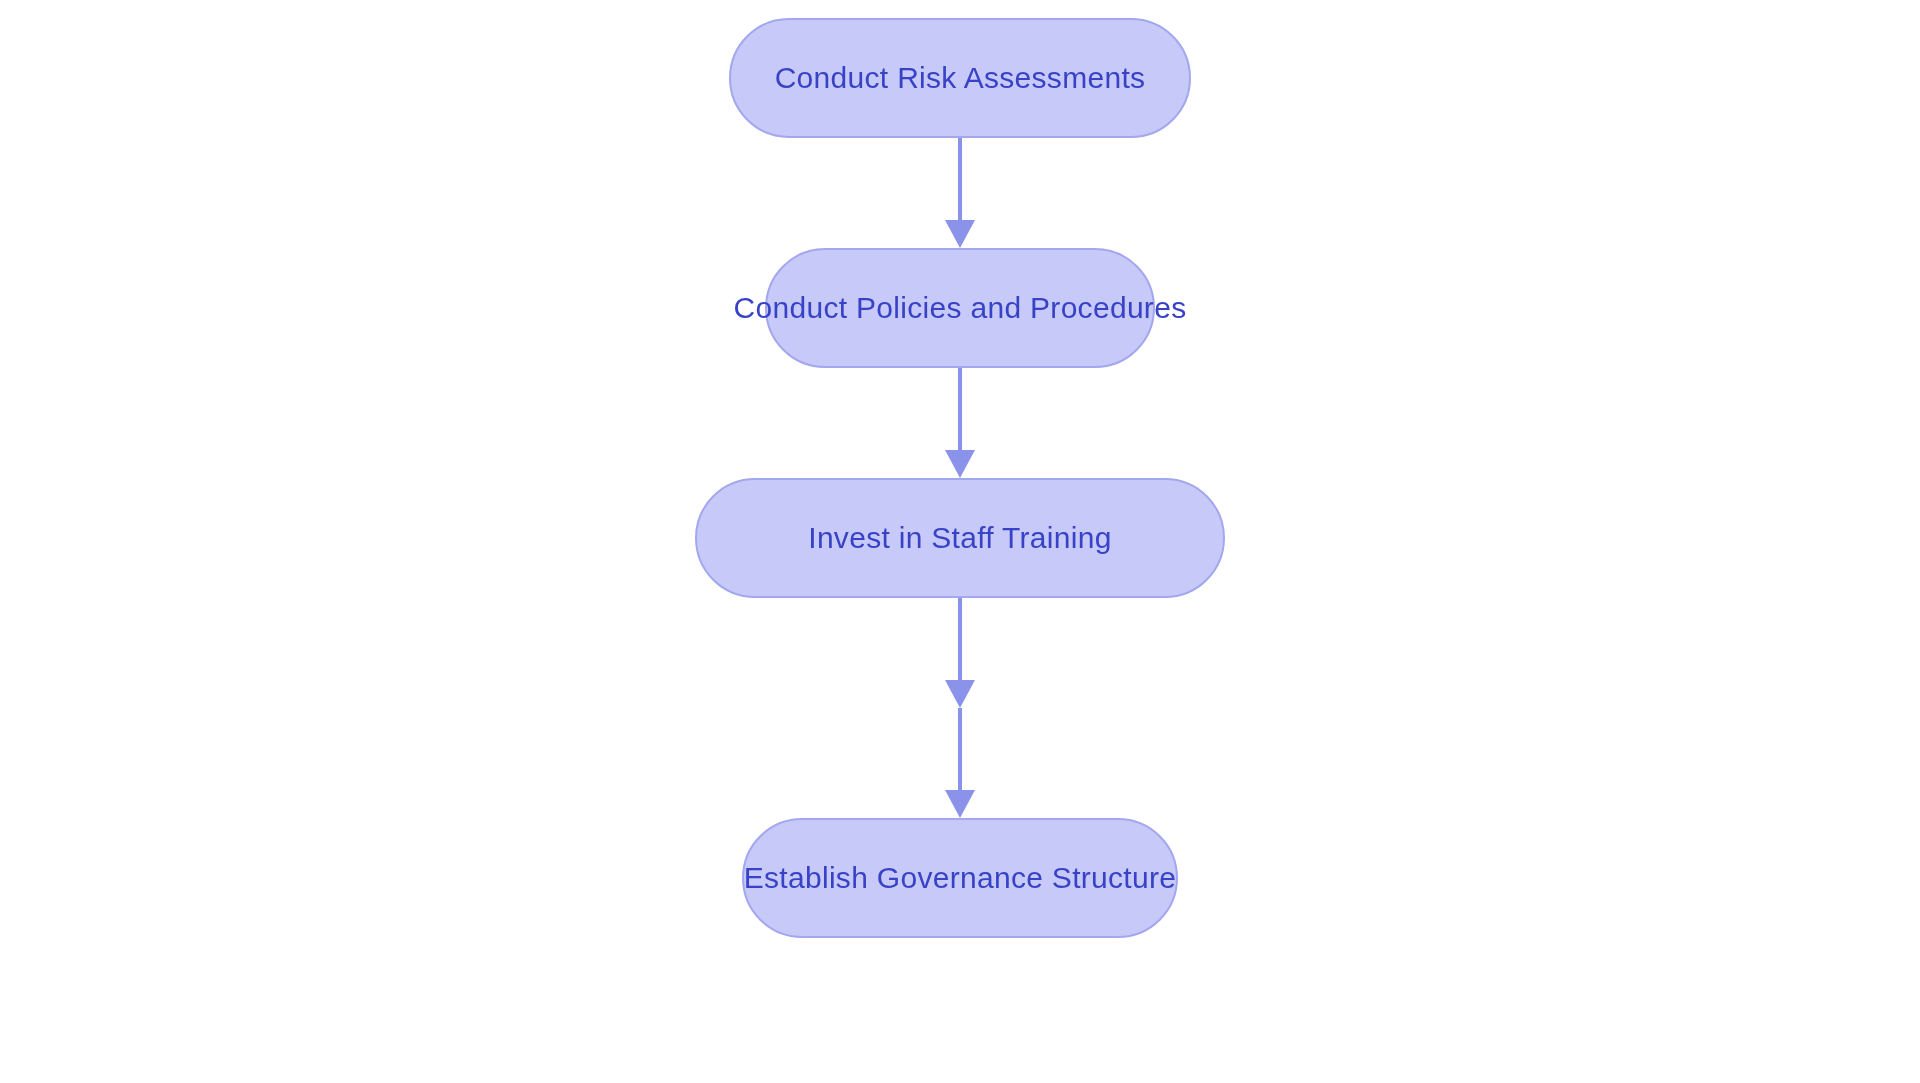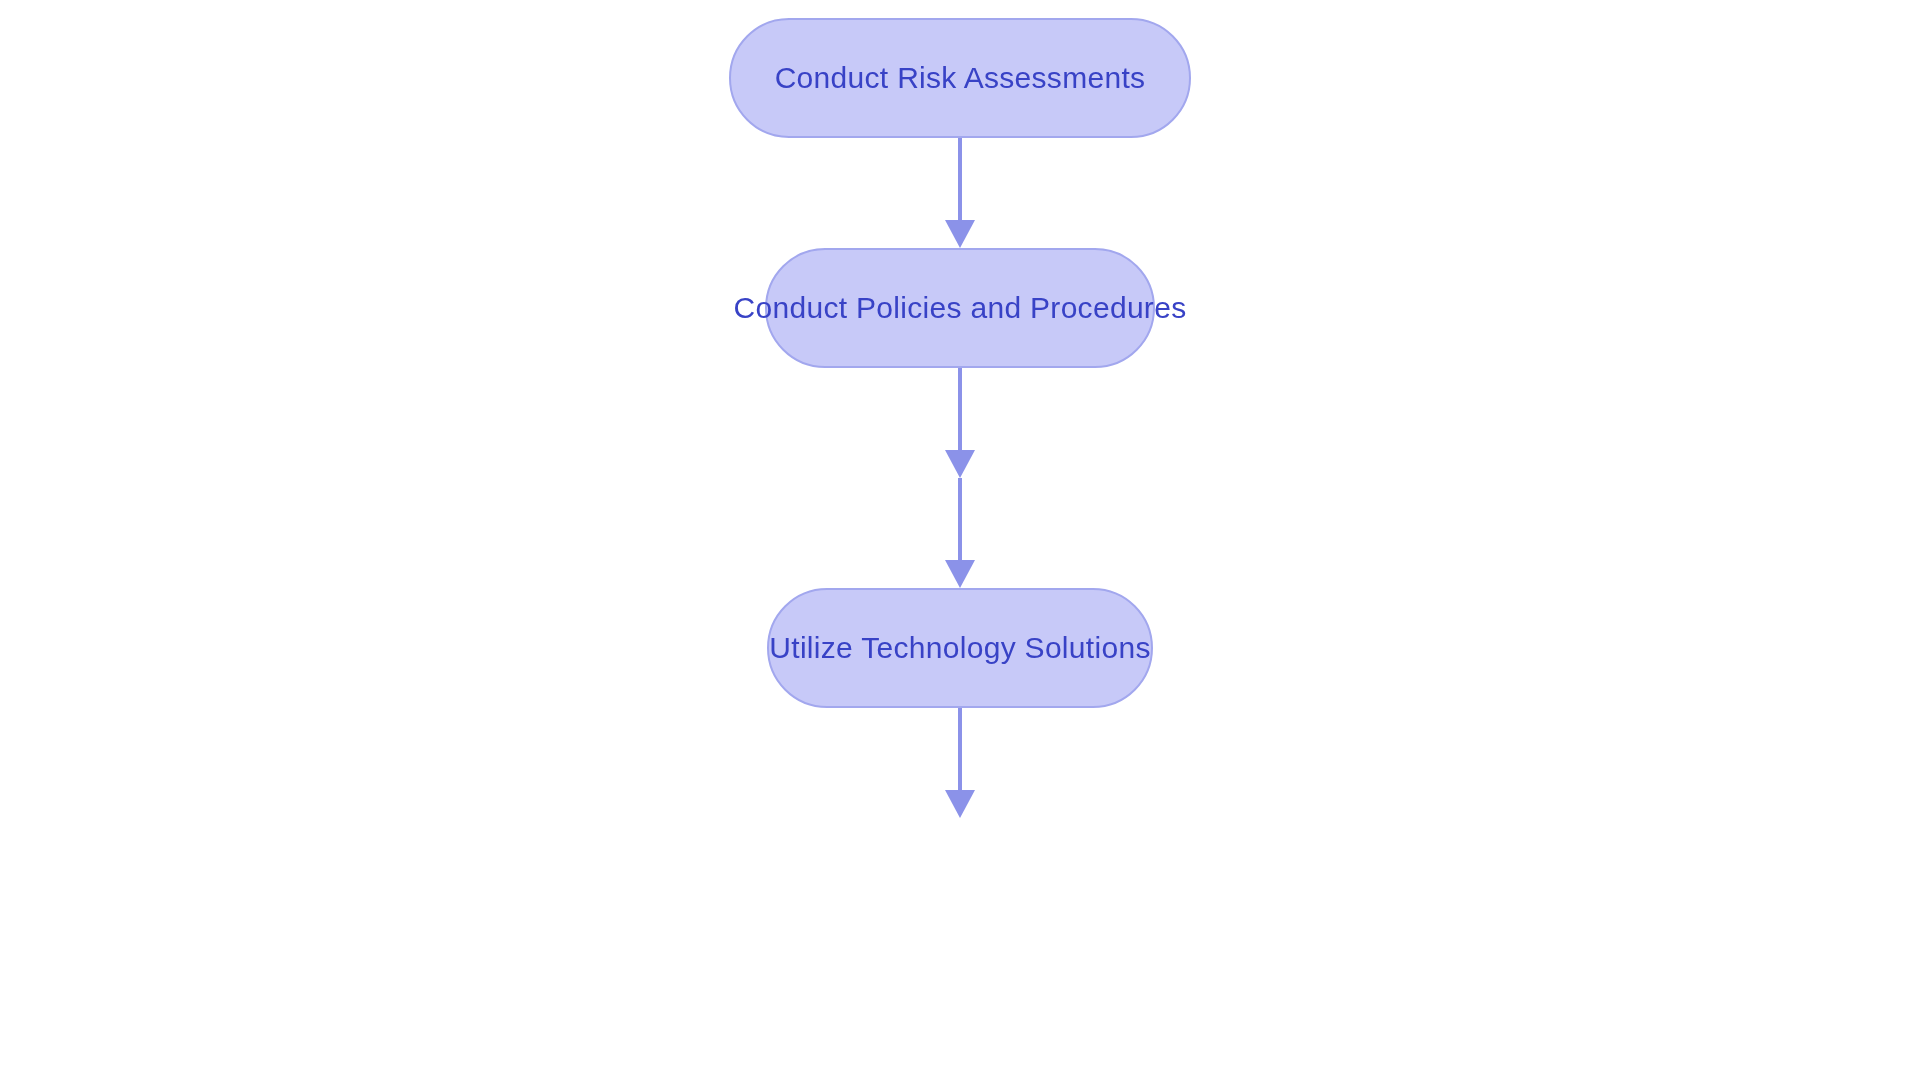--- a/index.html
+++ b/index.html
@@ -86,29 +86,32 @@
 
   <div class="node">
     <span class="node-label">Conduct Policies and Procedures</span>
   </div>
 
   <div class="arrow">
     <div class="arrow-line"></div>
     <div class="arrow-head"></div>
   </div>
 
-
-  <div class="arrow">
-    <div class="arrow-line"></div>
-    <div class="arrow-head"></div>
-  </div>
-
   <div class="node">
-    <span class="node-label">Utilize Technology Solutions</span>
+    <span class="node-label">Invest in Staff Training</span>
   </div>
 
   <div class="arrow">
     <div class="arrow-line"></div>
     <div class="arrow-head"></div>
   </div>
 
 
+  <div class="arrow">
+    <div class="arrow-line"></div>
+    <div class="arrow-head"></div>
+  </div>
+
+  <div class="node">
+    <span class="node-label">Establish Governance Structure</span>
+  </div>
+
 </div>
 
 </body></html>

